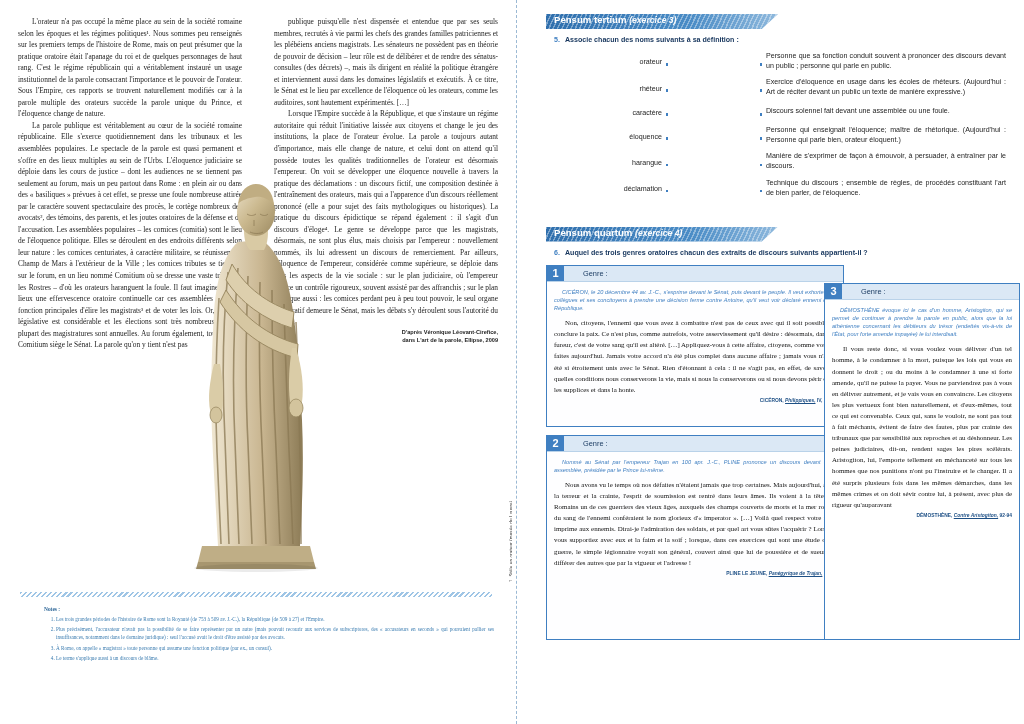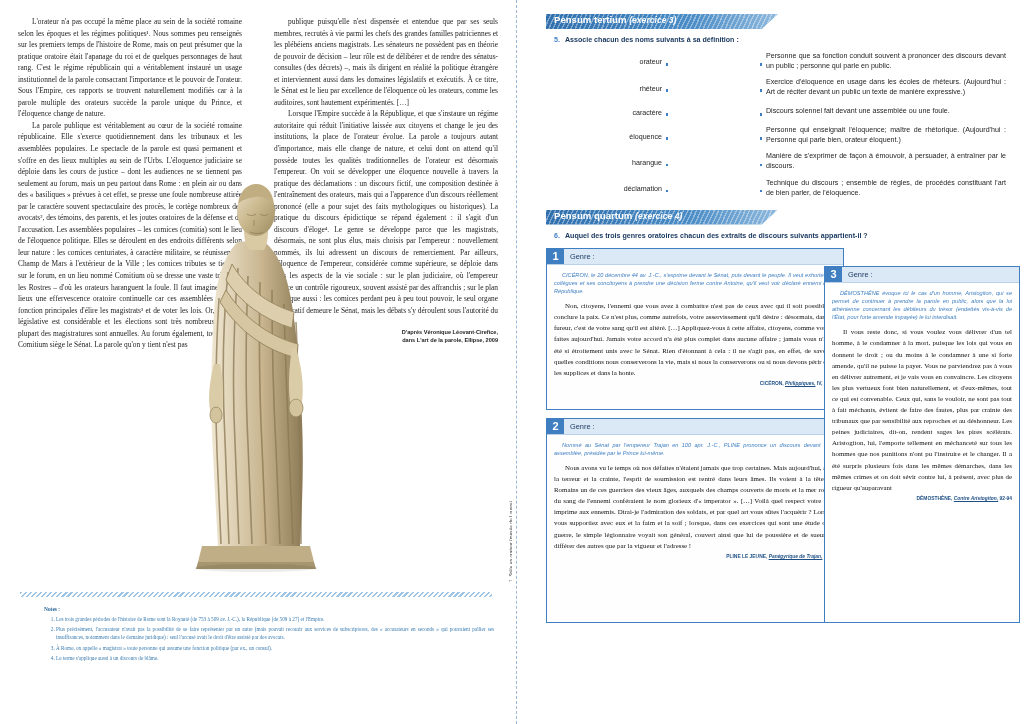--- a/index.html
+++ b/index.html
@@ -255,21 +255,21 @@
     font-weight: bold;
     display: flex;
     align-items: center;
     justify-content: center;
     line-height: 1;
   }
   .gbox-genre {
     flex: 1;
     display: flex;
     align-items: center;
-    padding-left: 6px;
+    padding-left: 19px;
     font-family: "Liberation Sans", sans-serif;
     font-size: 7.4px;
     color: #16375e;
   }
   .gbox-body {
     padding: 6px 7px 4px 7px;
   }
   .chapeau {
     font-family: "Liberation Sans", sans-serif;
     font-style: italic;
@@ -471,21 +471,21 @@
             <i></i>
           </div>
         <div class="match-gap"></div>
         <div class="bullet">
             <i></i>
           </div>
         <div class="match-def">Technique du discours ; ensemble de règles, de procédés constituant l'art de bien parler, de l'éloquence.</div>
       </div>
     </div>
 
-    <div class="banner" style="margin-top:11px">
+    <div class="banner" style="margin-top:28px">
       <div class="banner-bg"></div>
       <div class="banner-text"><span>Pensum quartum</span> <span class="ex">(exercice 4)</span></div>
     </div>
 
     <div class="question">
       <span class="q-num">6.</span>
       <span>Auquel des trois genres oratoires chacun des extraits de discours suivants appartient-il ?</span>
     </div>
 
     <div class="ex4-grid">

